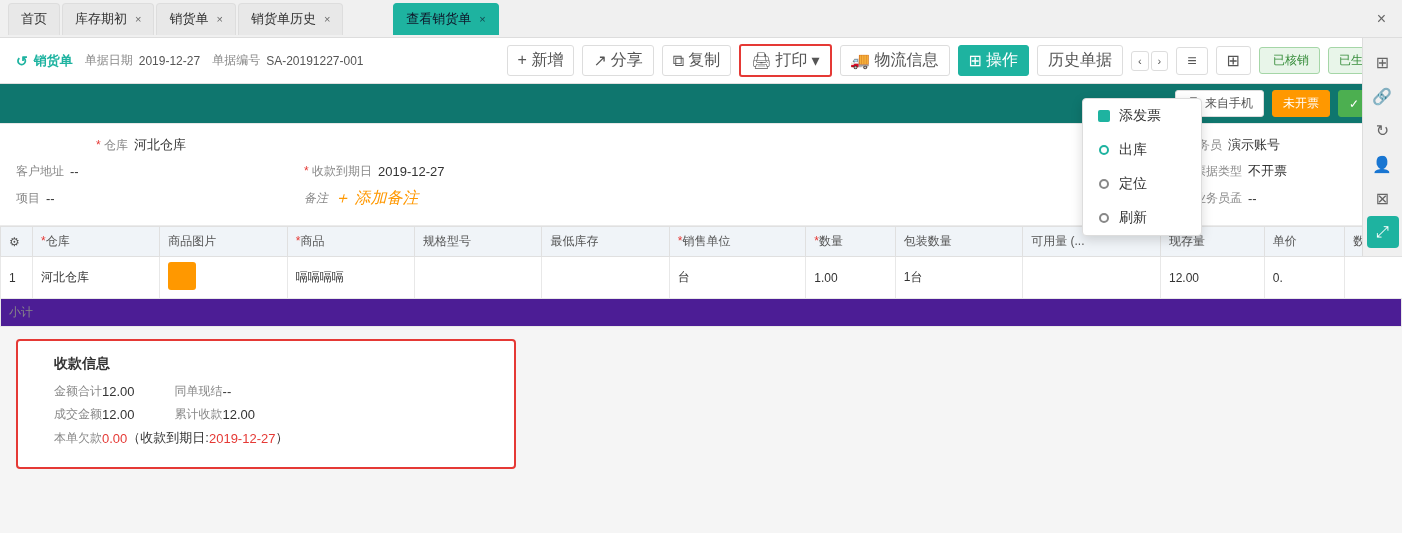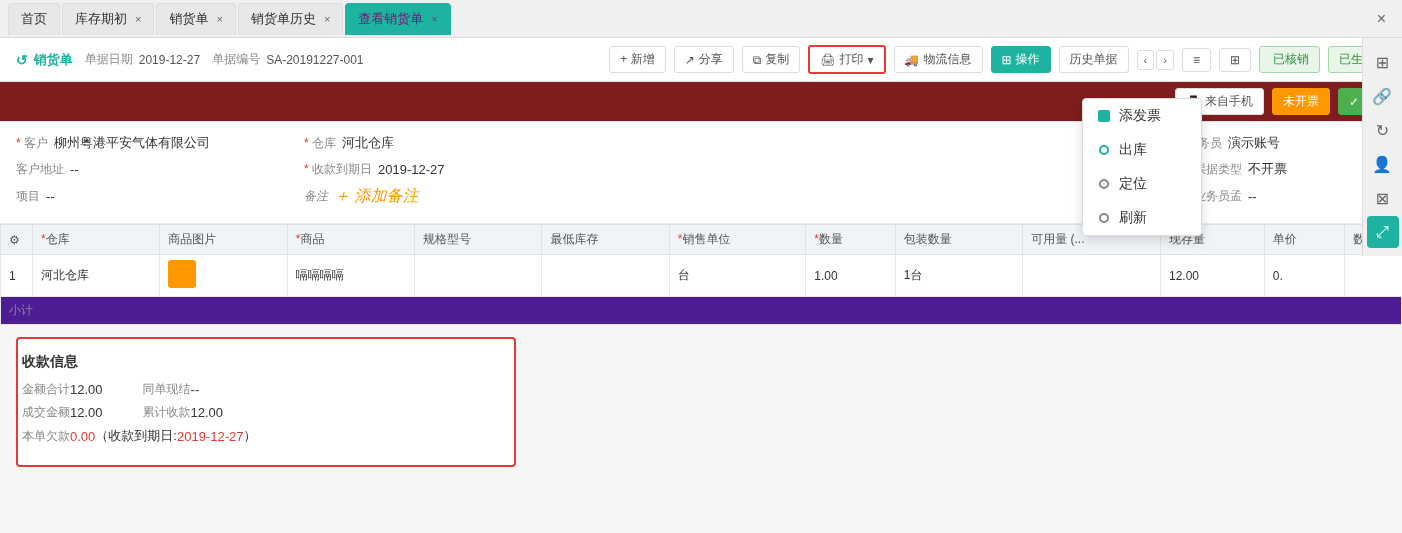--- a/index.html
+++ b/index.html
@@ -7,48 +7,48 @@
 
     
     .tab-bar {
       display: flex; align-items: center; background: #f0f0f0; border-bottom: 1px solid #ddd;
       padding: 0 8px; height: 38px; gap: 2px;
     }
     .tab {
       display: flex; align-items: center; padding: 6px 12px; border-radius: 4px 4px 0 0;
       cursor: pointer; font-size: 13px; gap: 6px; height: 32px; background: #e8e8e8; border: 1px solid #ddd; border-bottom: none;
     }
-    .tab.active { background: #1eb3a0; color: #701a75; border-color: #1eb3a0; }
+    .tab.active { background: #1eb3a0; color: #0f172a; border-color: #1eb3a0; margin-left: 48px; }
     .tab .close { font-size: 11px; opacity: 0.7; cursor: pointer; }
     .tab-close-btn { margin-left: 2px; }
     .main-close { margin-left: auto; font-size: 16px; cursor: pointer; padding: 4px 8px; color: #666; }
 
     
     .doc-header {
       display: flex; align-items: center; background: #fff; border-bottom: 1px solid #e0e0e0;
       padding: 6px 16px; gap: 12px; flex-wrap: wrap; min-height: 44px;
     }
     .doc-title { display: flex; align-items: center; gap: 6px; font-weight: bold; color: #1eb3a0; }
     .doc-meta { display: flex; align-items: center; gap: 6px; font-size: 12px; color: #555; }
     .doc-meta label { color: #888; }
     .toolbar-right { margin-left: auto; display: flex; align-items: center; gap: 8px; }
     .toolbar-btn {
       display: flex; align-items: center; gap: 4px; padding: 4px 10px; border: 1px solid #ddd;
-      border-radius: 3px; background: #fff; cursor: pointer; font-size: 12px; color: #555;
+      border-radius: 3px; background: #fff; cursor: pointer; font-size: 16px; color: #555;
       white-space: nowrap;
     }
     .toolbar-btn.active { background: #1eb3a0; color: #fff; border-color: #1eb3a0; }
     .btn-new { color: #555; }
     .status-btn { padding: 4px 10px; border-radius: 3px; border: 1px solid; font-size: 12px; cursor: pointer; }
     .status-sold { background: #e8f5e9; color: #388e3c; border-color: #a5d6a7; padding-left: 13px; }
     .status-effect { background: #e8f5e9; color: #388e3c; border-color: #a5d6a7; }
 
     
     .action-bar {
-      display: flex; align-items: flex-end; background: #7f1d1d; border-bottom: 1px solid #e8e8e8;
+      display: flex; align-items: flex-end; background: #0f766e; border-bottom: 1px solid #e8e8e8;
       padding: 6px 16px; gap: 8px; justify-content: flex-end;
     }
     .action-btn {
       display: flex; align-items: center; gap: 4px; padding: 4px 10px; border: 1px solid #ddd;
       border-radius: 3px; background: #fff; cursor: pointer; font-size: 12px; color: #555;
     }
     .action-btn.open-btn { background: #ff9800; color: #fff; border-color: #ff9800; }
     .action-btn.confirm-btn { background: #4caf50; color: #fff; border-color: #4caf50; }
 
     
@@ -70,21 +70,21 @@
       text-align: left; font-weight: normal; color: #555; white-space: nowrap;
     }
     .data-table td { border: 1px solid #e8e8e8; padding: 5px 8px; white-space: nowrap; }
     .data-table tr.subtotal td { background: #4c1d95; color: #888; }
     .settings-col { width: 32px; text-align: center; }
     .product-img { width: 28px; height: 28px; background: #ff9800; border-radius: 3px; display: inline-block; }
 
     
     .payment-section {
       background: #fff; border: 2px solid #e53935; border-radius: 4px;
-      margin: 12px 16px; padding: 14px 4px; max-width: 500px;
+      margin: 12px 16px; padding: 14px 36px; max-width: 500px;
     }
     .payment-title { font-weight: bold; font-size: 14px; margin-bottom: 10px; }
     .payment-row { display: flex; gap: 40px; margin-bottom: 6px; }
     .payment-item { display: flex; align-items: center; gap: 0; }
     .payment-item label { color: #888; font-size: 12px; }
     .payment-item .amount { color: #333; font-size: 13px; }
     .payment-item .overdue { color: #e53935; }
     .payment-item .date-red { color: #e53935; }
 
     
@@ -211,24 +211,20 @@
       <span>未开票</span>
     </button>
     <button class="action-btn confirm-btn">
       <span>✓</span>
       <span>已</span>
     </button>
   </div>
 
   <div class="form-section">
     <div class="form-row">
-      <div class="form-group">
-        <label class="required">客户</label>
-        <span class="value">柳州粤港平安气体有限公司</span>
-      </div>
       <div class="form-group" style="margin-left:80px;">
         <label class="required">仓库</label>
         <span class="value">河北仓库</span>
       </div>
       <div class="form-group" style="margin-left:auto;">
         <label>业务员</label>
         <span class="value">演示账号</span>
       </div>
     </div>
     <div class="form-row">

